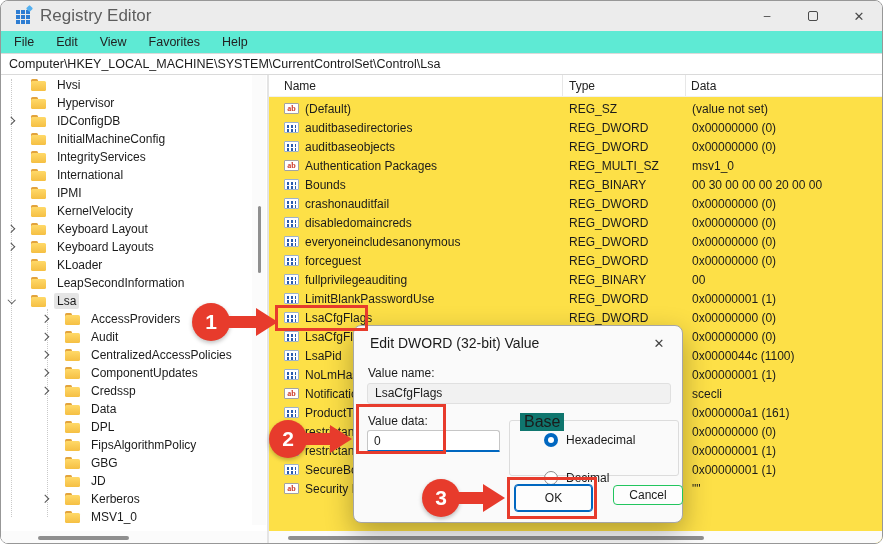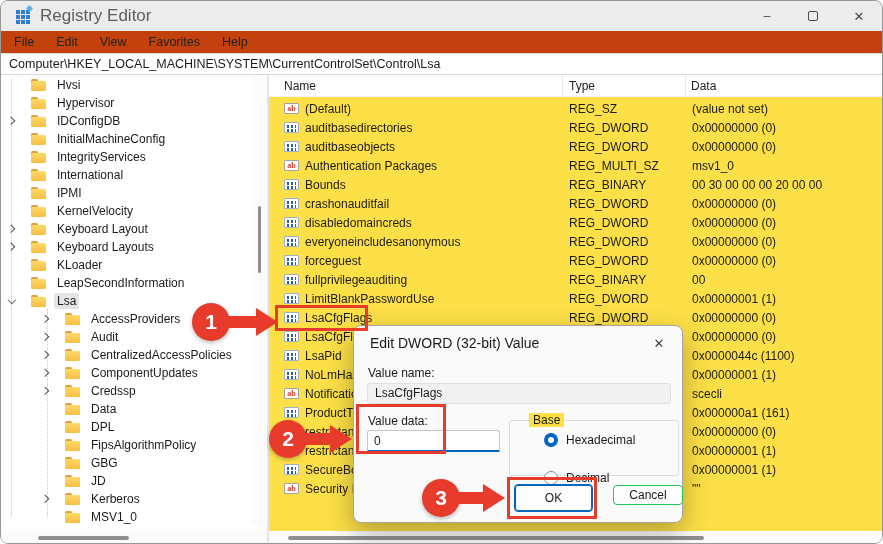--- a/index.html
+++ b/index.html
@@ -17,21 +17,21 @@
                           0 10px #2e7dd2,5px 10px #2e7dd2,10px 10px #2e7dd2; }
   .appicon::after { content:""; position:absolute; right:-1px; top:-2px; width:5px; height:5px;
                     background:#54b0f0; transform:rotate(45deg); border-radius:1px; }
   .title-text { font-size:17px; color:#5d5d5d; }
   .winctl { position:absolute; top:0; height:30px; width:46px; display:flex; align-items:center;
             justify-content:center; font-size:12px; color:#4a4a4a; }
   .winctl.min { right:92px; } .winctl.max { right:46px; } .winctl.close { right:0; font-size:13px; }
   .maxglyph { width:10px; height:10px; border:1px solid #4a4a4a; border-radius:2px; display:inline-block; }
 
   
-  .menubar { position:absolute; left:0; top:30px; width:100%; height:22px; background:#c2410c;
+  .menubar { position:absolute; left:0; top:30px; width:100%; height:22px; background:#5eead4;
              display:flex; align-items:center; padding-left:2px; }
   .menu-item { font-size:12.5px; color:#222; padding:0 11px; height:100%; display:flex; align-items:center; }
 
   
   .addressbar { position:absolute; left:0; top:52px; width:100%; height:22px; background:#fff;
                 border-top:1px solid #dadada; border-bottom:1px solid #dadada; display:flex; align-items:center; }
   .addressbar input { border:none; outline:none; width:100%; height:100%; padding:7px 8px;
                       font:12.5px "Liberation Sans","DejaVu Sans",sans-serif; color:var(--ink); background:transparent; }
 
   
@@ -98,21 +98,21 @@
   .dlg-label { position:absolute; font-size:12px; color:#1b1b1b; }
   .lbl-name { left:14px; top:40px; } .lbl-data { left:14px; top:88px; }
   .dlg-name-field { position:absolute; left:13px; top:57px; width:304px; height:21px; background:#f1f1f1;
                     border:1px solid #e0e0e0; border-radius:3px; font-size:12px; line-height:19px;
                     padding-left:7px; color:#1b1b1b; }
   .dlg-input { position:absolute; left:13px; top:104px; width:133px; height:22px; background:#fff;
                border:1px solid #c6c6c6; border-bottom:2px solid var(--accent); border-radius:3px 3px 1px 1px;
                font:12px "Liberation Sans","DejaVu Sans",sans-serif; padding:0 6px; color:var(--ink); outline:none; }
   .dlg-group { position:absolute; left:155px; top:94px; width:170px; height:56px;
                border:1px solid #dcdcdc; border-radius:3px; }
-  .dlg-group-label { position:absolute; left:19px; top:-8px; background:#fde047; padding:0 4px; font-size:12px; }
+  .dlg-group-label { position:absolute; left:10px; top:-8px; background:#0f766e; padding:0 4px; font-size:16px; }
   .radio-row { position:absolute; left:18px; display:flex; align-items:center;margin-left:16px; }
   .radio-row.r0 { top:12px; } .radio-row.r1 { top:50px; }
   .radio { width:14px; height:14px; border-radius:50%; margin-right:8px; flex:none; position:relative; }
   .radio.sel { background:var(--accent); }
   .radio.sel::after { content:""; position:absolute; left:4px; top:4px; width:6px; height:6px;
                       background:#fff; border-radius:50%; }
   .radio.unsel { background:#fff; border:1px solid #8a8a8a; }
   .radio-label { font-size:12px; }
   .dlg-btn { position:absolute; display:flex; align-items:center; justify-content:center;
              font-size:12px; border-radius:4px; background:#fdfdfd; }

